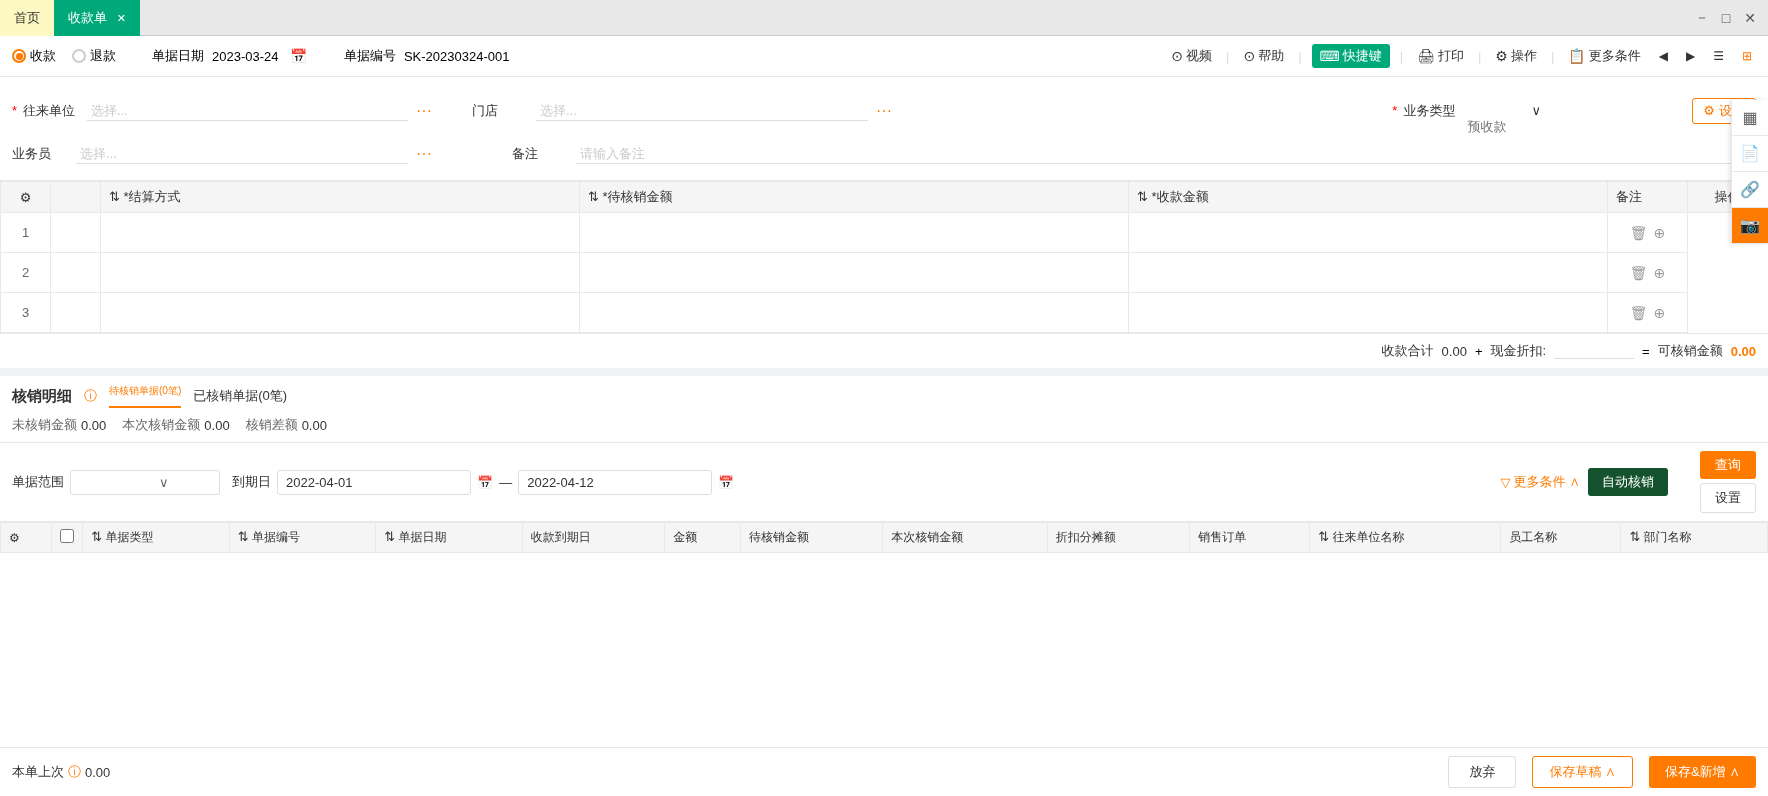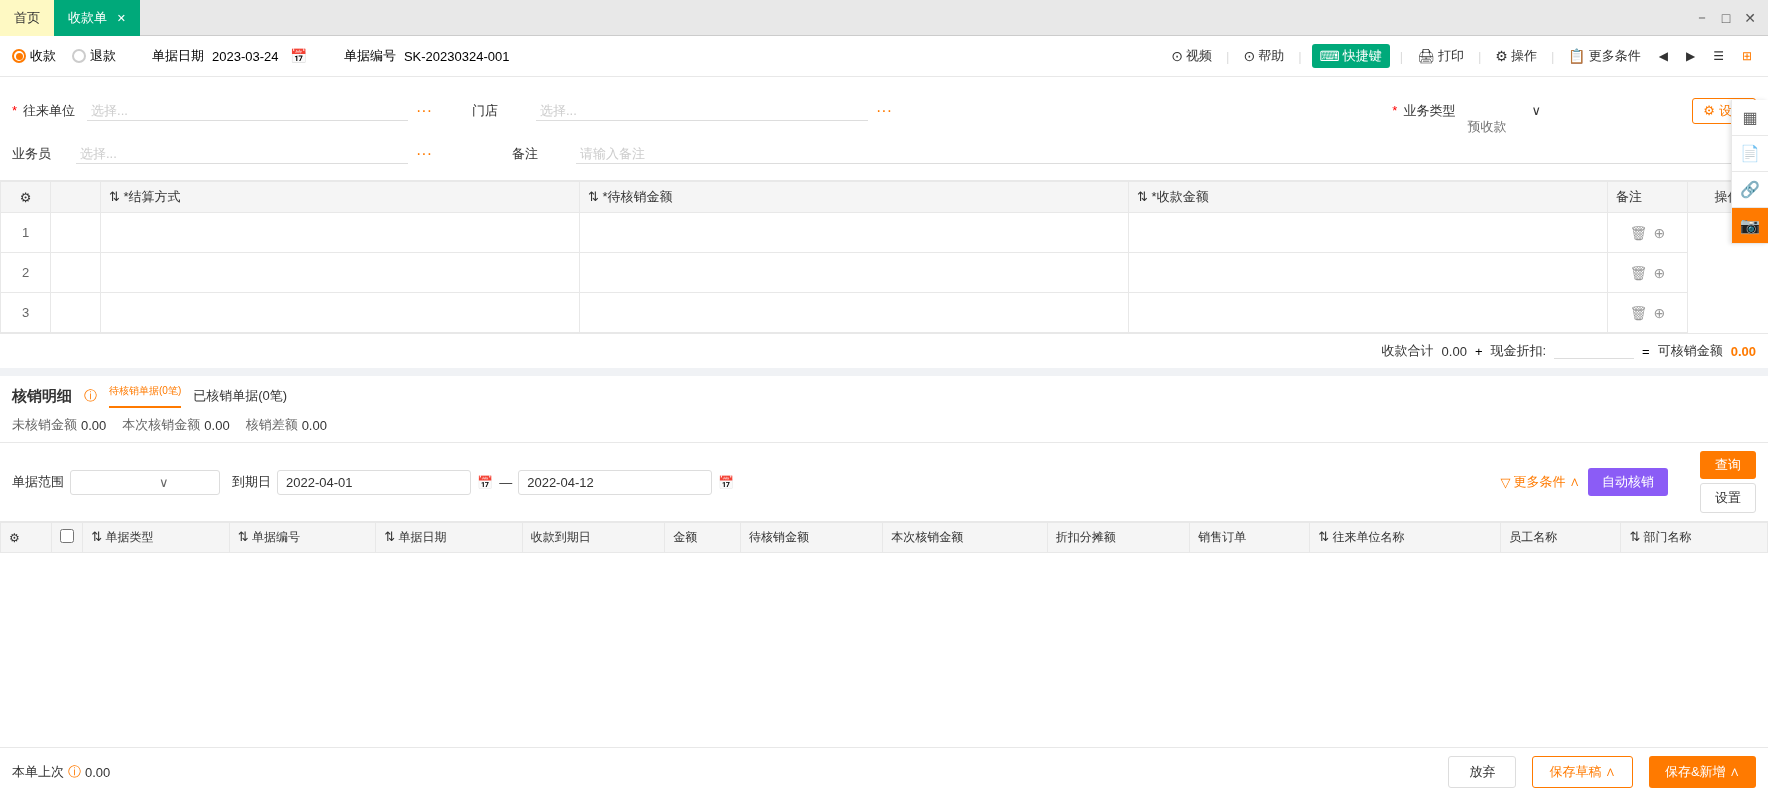--- a/index.html
+++ b/index.html
@@ -83,21 +83,21 @@
     .filter-field { display: flex; align-items: center; gap: 6px; }
     .filter-label { color: #333; white-space: nowrap; }
     .filter-select { display: flex; align-items: center; border: 1px solid #ddd; padding: 4px 8px; border-radius: 3px; min-width: 150px; cursor: pointer; gap: 80px; }
     .filter-select-arrow { color: #666; }
     .date-field { display: flex; align-items: center; gap: 6px; }
     .date-input { border: 1px solid #ddd; padding: 4px 8px; border-radius: 3px; color: #333; min-width: 100px; }
     .date-icon { color: #666; cursor: pointer; }
     .date-range-sep { color: #333; }
     .filter-actions { margin-left: auto; display: flex; align-items: center; gap: 8px; }
     .more-filter-btn { color: #ff7a00; cursor: pointer; display: flex; align-items: center; gap: 3px; font-size: 13px; }
-    .auto-reconcile-btn { background: #8b5cf6; color: #fff; border: none; padding: 5px 14px; border-radius: 3px; cursor: pointer; font-size: 13px; }
+    .auto-reconcile-btn { background: #14532d; color: #fff; border: none; padding: 5px 14px; border-radius: 3px; cursor: pointer; font-size: 13px; }
     .query-btn { background: #ff7a00; color: #fff; border: none; padding: 5px 14px; border-radius: 3px; cursor: pointer; font-size: 13px; }
     .settings-btn2 { background: #fff; border: 1px solid #ddd; color: #333; padding: 5px 14px; border-radius: 3px; cursor: pointer; font-size: 13px; }
 
     
     .reconcile-table-area { flex: 1; overflow: auto; }
     .reconcile-table { width: 100%; border-collapse: collapse; }
     .reconcile-table th { background: #f5f5f5; padding: 6px 8px; text-align: left; border: 1px solid #e8e8e8; color: #333; font-weight: normal; white-space: nowrap; font-size: 12px; }
     .checkbox-col { width: 30px; text-align: center; }
     .checkbox { width: 14px; height: 14px; cursor: pointer; }
 

